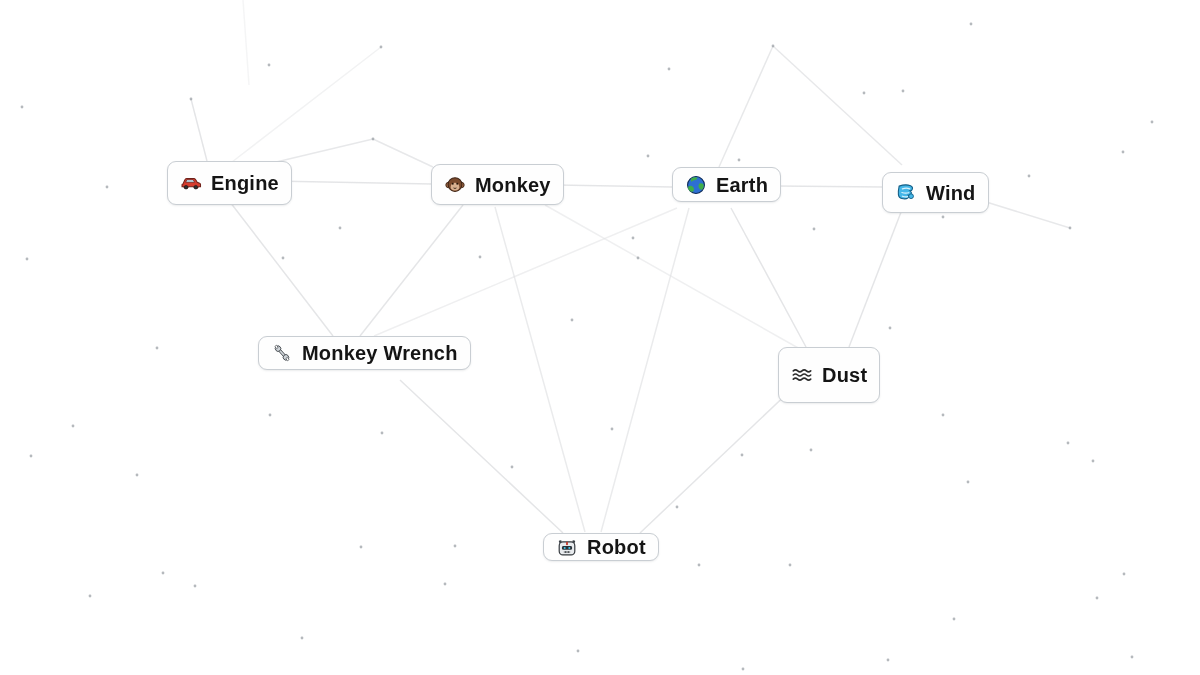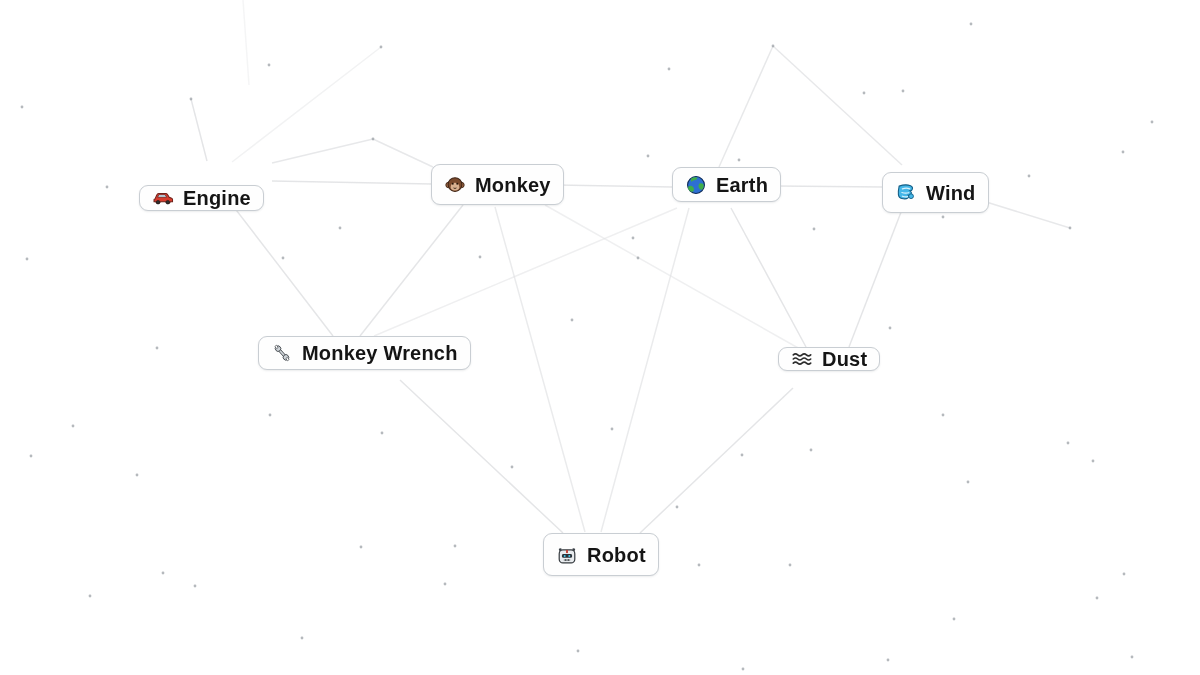--- a/index.html
+++ b/index.html
@@ -108,21 +108,21 @@
       <circle cx="699" cy="565" r="1.4" fill="#8d939a" opacity="0.65"></circle>
       <circle cx="790" cy="565" r="1.4" fill="#8d939a" opacity="0.65"></circle>
       <circle cx="1124" cy="574" r="1.4" fill="#8d939a" opacity="0.65"></circle>
       <circle cx="1097" cy="598" r="1.4" fill="#8d939a" opacity="0.65"></circle>
       <circle cx="954" cy="619" r="1.4" fill="#8d939a" opacity="0.65"></circle>
       <circle cx="888" cy="660" r="1.4" fill="#8d939a" opacity="0.65"></circle>
       <circle cx="743" cy="669" r="1.4" fill="#8d939a" opacity="0.65"></circle>
       <circle cx="1132" cy="657" r="1.4" fill="#8d939a" opacity="0.65"></circle>
     </svg>
   <div id="nodes-layer">
-      <div class="node" style="left: 139px; top: 161px; height: 26px; margin-top: 24px;">
+      <div class="node" style="left: 167px; top: 161px; height: 44px;">
         <span class="icon">
           <svg width="22" height="22" viewBox="0 0 24 24">
             <path d="M3.2 13.2 5.2 8.8Q5.8 7.2 7.4 7.2h7.4q1.5 0 2.3 1.3l1.7 2.7 2.6 1q1 .4 1 1.4v2.6h-2.4a2.5 2.5 0 0 1-4.8 0H9a2.5 2.5 0 0 1-4.8 0H2.2v-2.3q0-.8 1-.7z" fill="#d63c2e" stroke="#6e2018" stroke-width="1.1"></path>
             <path d="M7.4 8.4h6.9l1.7 2.8H6.2z" fill="#bfe3f2" stroke="#6e2018" stroke-width=".8"></path>
             <circle cx="6.6" cy="16.6" r="2" fill="#2e2e2e" stroke="#111" stroke-width=".6"></circle>
             <circle cx="17.2" cy="16.6" r="2" fill="#2e2e2e" stroke="#111" stroke-width=".6"></circle>
           </svg>
         </span>
         <span class="label">Engine</span>
       </div>
@@ -166,33 +166,33 @@
               <rect x="10.7" y="6" width="2.6" height="12" rx="1.3" fill="#cfd4d9" stroke="#4a4f54" stroke-width="1"></rect>
               <circle cx="12" cy="5.6" r="3" fill="#cfd4d9" stroke="#4a4f54" stroke-width="1"></circle>
               <rect x="10.9" y="1.6" width="2.2" height="3" fill="#ffffff" stroke="#4a4f54" stroke-width=".8"></rect>
               <circle cx="12" cy="18.4" r="3" fill="#cfd4d9" stroke="#4a4f54" stroke-width="1"></circle>
               <rect x="10.9" y="19.4" width="2.2" height="3" fill="#ffffff" stroke="#4a4f54" stroke-width=".8"></rect>
             </g>
           </svg>
         </span>
         <span class="label">Monkey Wrench</span>
       </div>
-      <div class="node" style="left: 778px; top: 347px; height: 24px;">
+      <div class="node" style="left: 778px; top: 347px; height: 56px;">
         <span class="icon">
           <svg width="22" height="22" viewBox="0 0 24 24">
             <g stroke="#2c2c2c" stroke-width="1.8" fill="none" stroke-linecap="round">
               <path d="M2.5 7.5q2.4-2.2 4.8 0t4.7 0q2.4-2.2 4.8 0t4.7 0"></path>
               <path d="M2.5 12q2.4-2.2 4.8 0t4.7 0q2.4-2.2 4.8 0t4.7 0"></path>
               <path d="M2.5 16.5q2.4-2.2 4.8 0t4.7 0q2.4-2.2 4.8 0t4.7 0"></path>
             </g>
           </svg>
         </span>
         <span class="label">Dust</span>
       </div>
-      <div class="node" style="left: 543px; top: 533px; height: 43px;">
+      <div class="node" style="left: 543px; top: 533px; height: 28px;">
         <span class="icon">
           <svg width="22" height="22" viewBox="0 0 24 24">
             <path d="M4 8.5 3 5.5q1.8-1.6 3.4 0zM20 8.5l1-3q-1.8-1.6-3.4 0z" fill="#3c4248"></path>
             <rect x="3.5" y="6.5" width="17" height="14" rx="4" fill="#e8ebee" stroke="#33383d" stroke-width="1.3"></rect>
             <rect x="11" y="6.5" width="2" height="3.4" fill="#c33b2e"></rect>
             <rect x="6.5" y="11" width="11" height="4" rx="1.5" fill="#2a3138"></rect>
             <circle cx="9.5" cy="13" r="1.1" fill="#43c8ea"></circle>
             <circle cx="14.5" cy="13" r="1.1" fill="#43c8ea"></circle>
             <path d="M8.5 17.5h7M10.5 16.5v2M13.5 16.5v2" stroke="#33383d" stroke-width=".9"></path>
           </svg>

